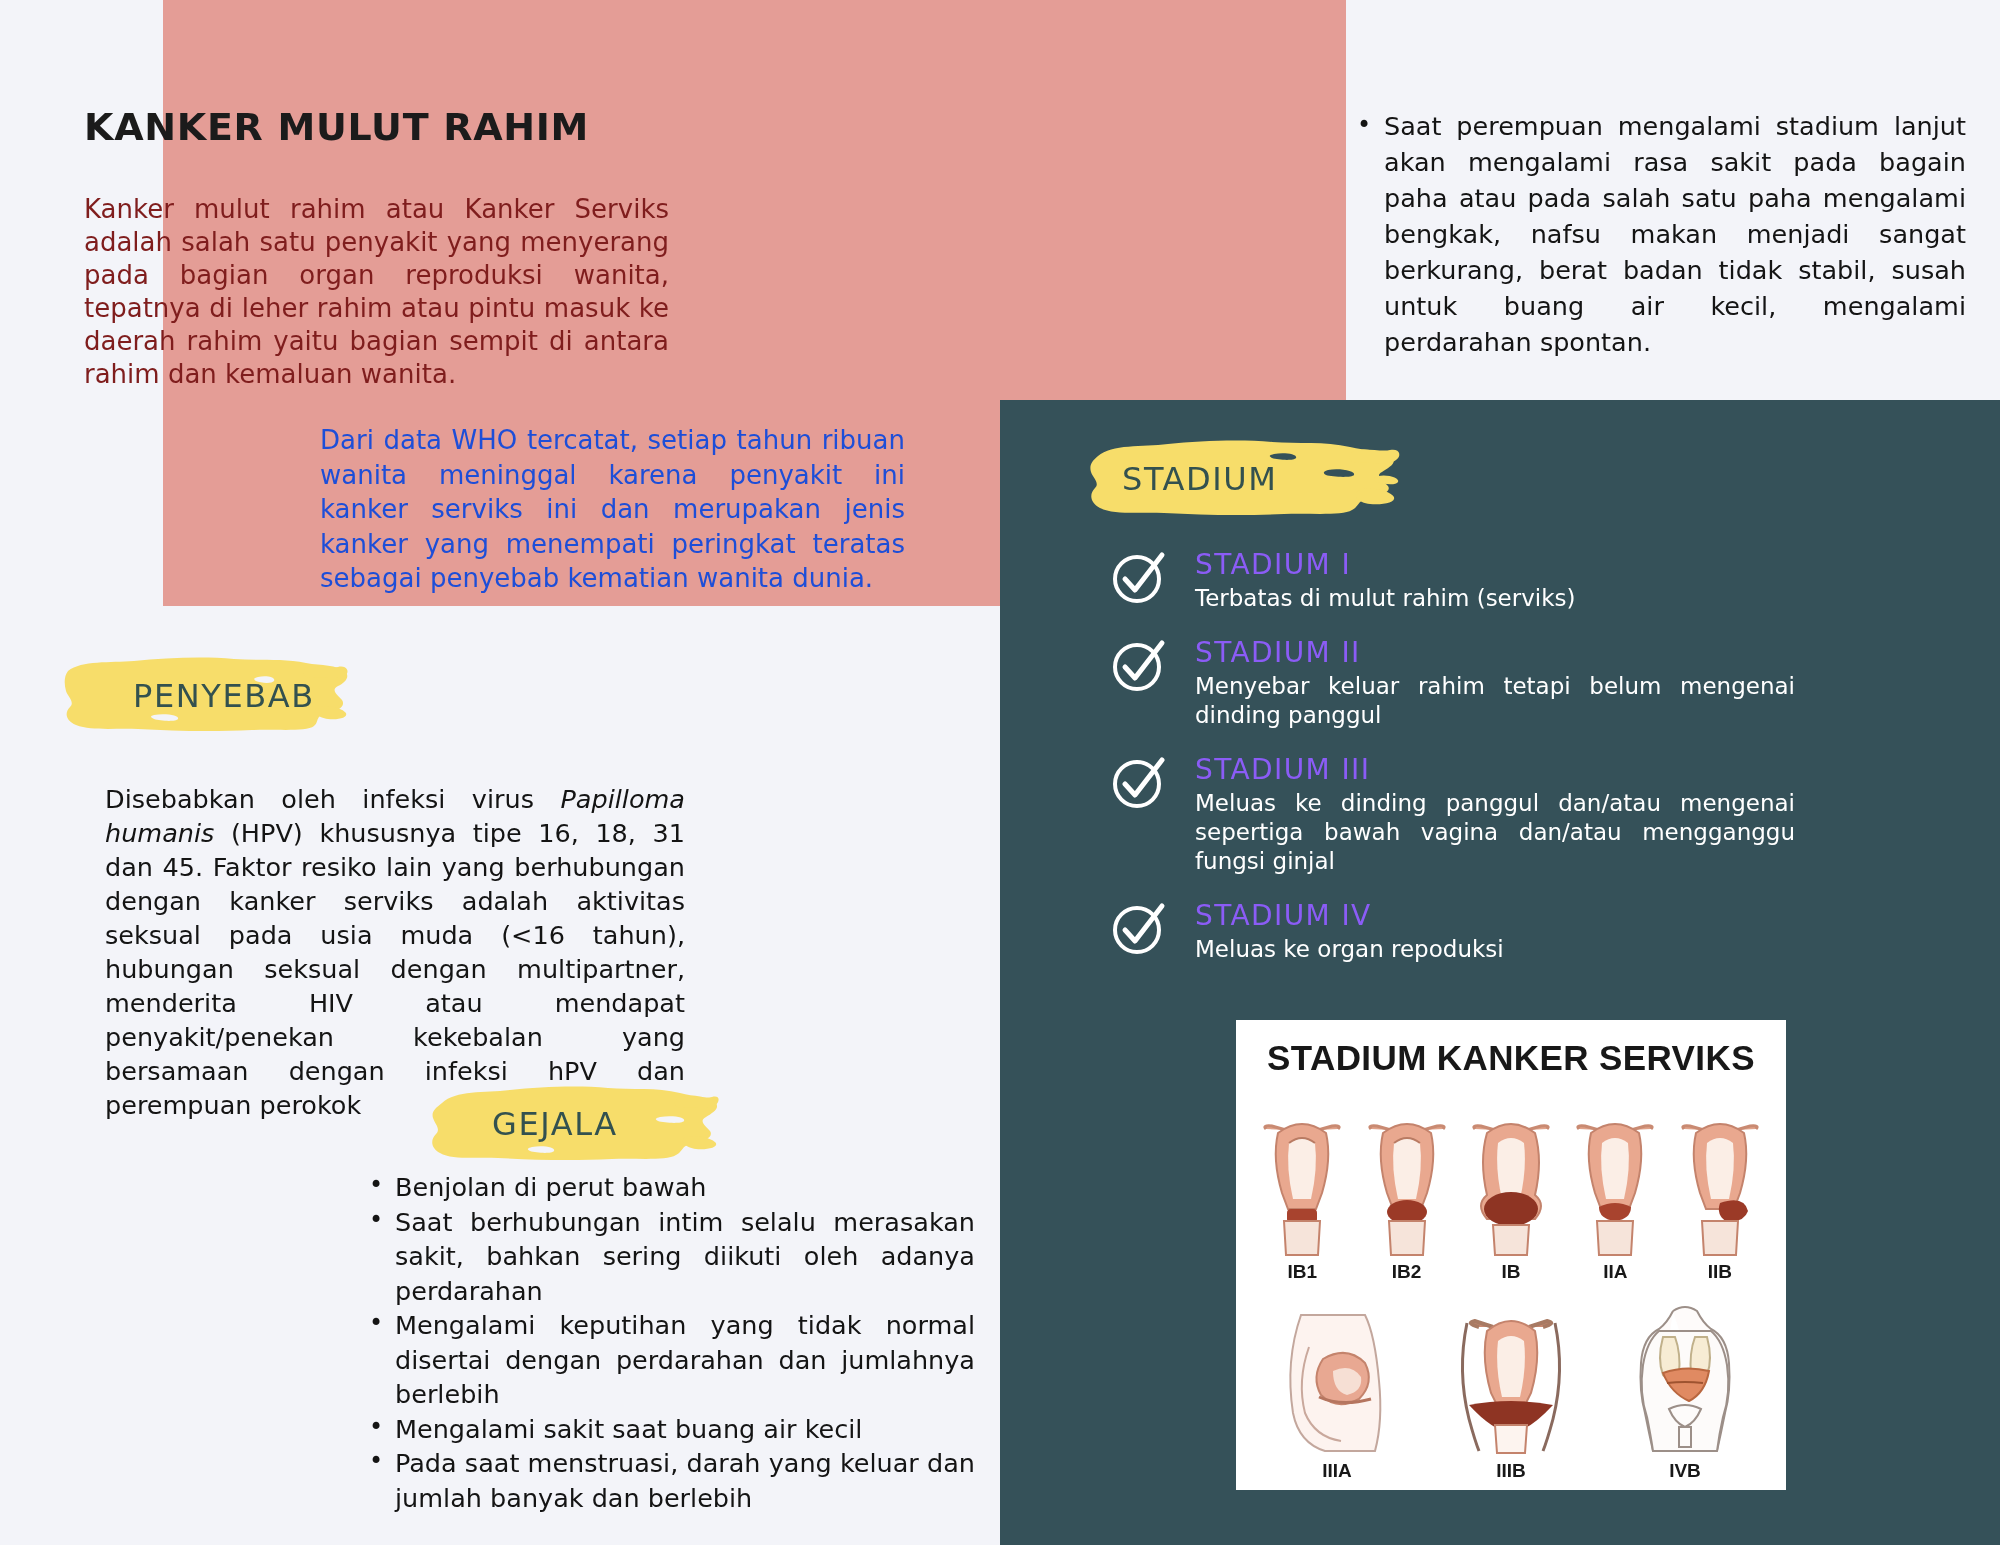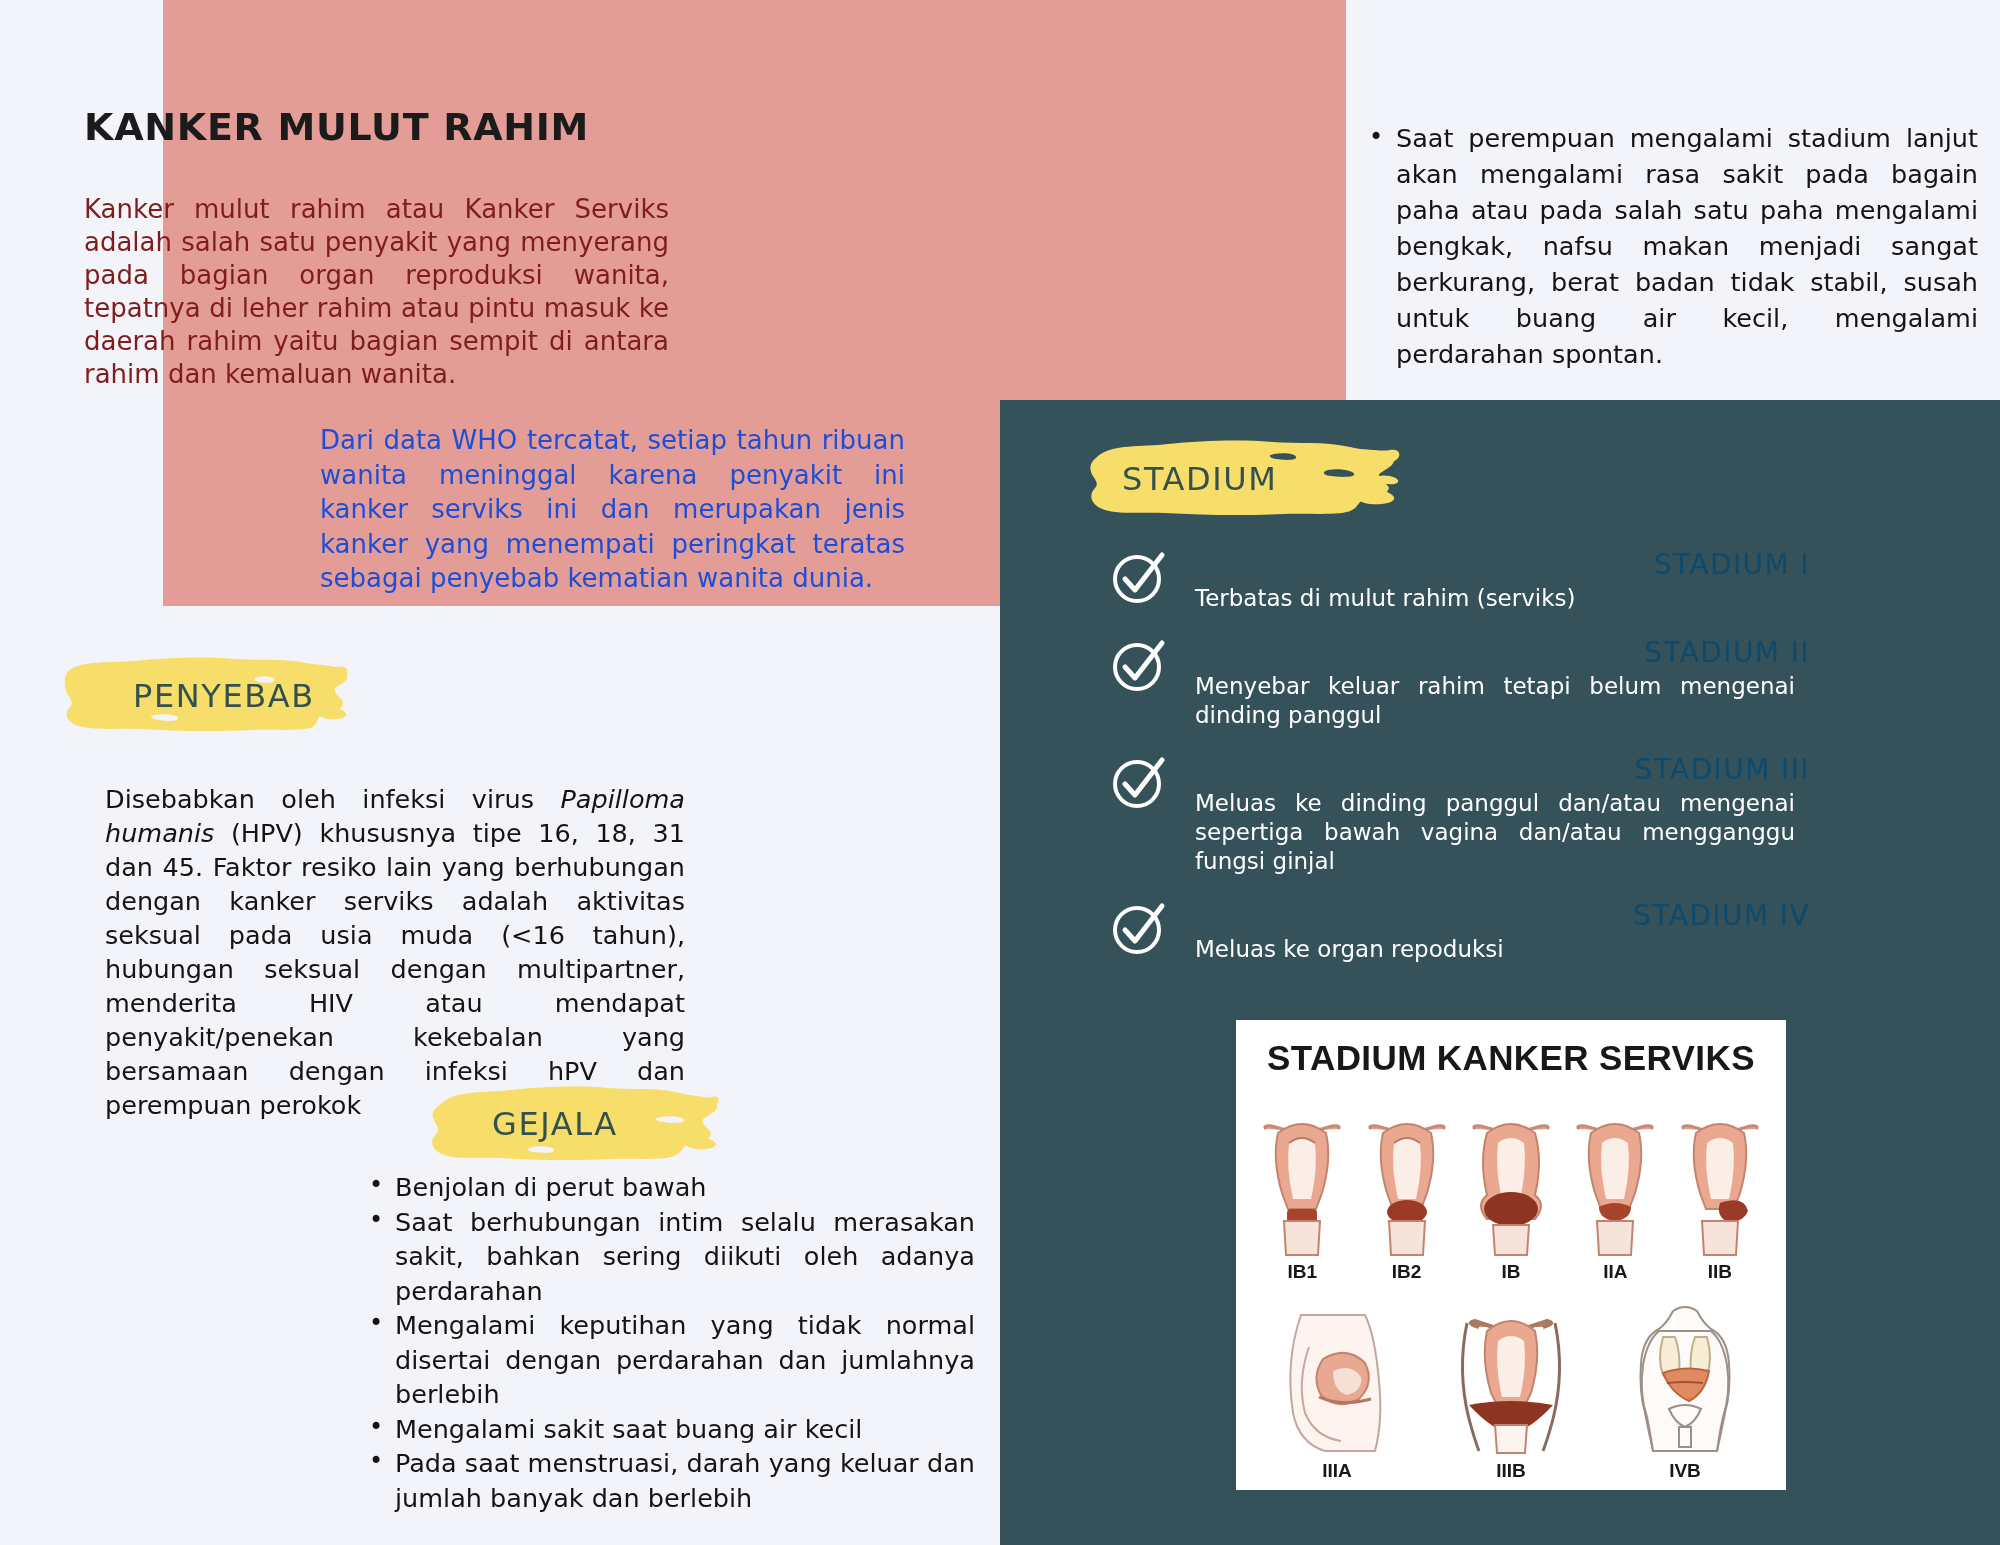--- a/index.html
+++ b/index.html
@@ -66,21 +66,21 @@
     text-align: justify;
     text-align-last: left;
   }
 
   
   .top-right-list {
     position: absolute;
     left: 1352px;
     top: 108px;
     width: 582px;
-    margin: 12px;
+    margin: 0;
     padding: 0 0 0 32px;
     list-style: none;
   }
   .top-right-list li {
     position: relative;
     font-size: 25.5px;
     line-height: 36px;
     color: #141414;
     text-align: justify;
     text-align-last: left;
@@ -217,26 +217,25 @@
   }
   .stadium-item .check-icon {
     position: absolute;
     left: 0;
     top: 0px;
     width: 58px;
     height: 58px;
   }
   .stadium-item .stadium-name {
     display: block;
-    color: #0c4a6e;
+    color: #8b5cf6;
     font-size: 28px;
     letter-spacing: 1.4px;
     line-height: 34px;
     margin-bottom: 2px;
-    text-align: right;
   }
   .stadium-item .stadium-desc {
     display: block;
     color: #ffffff;
     font-size: 23px;
     line-height: 29px;
     width: 600px;
     text-align: justify;
     text-align-last: left;
   }

